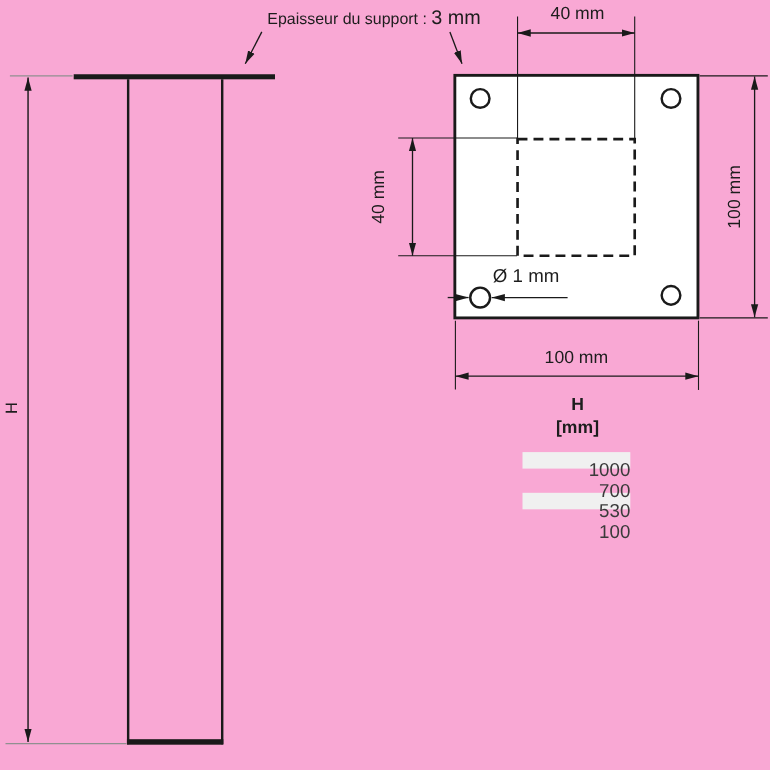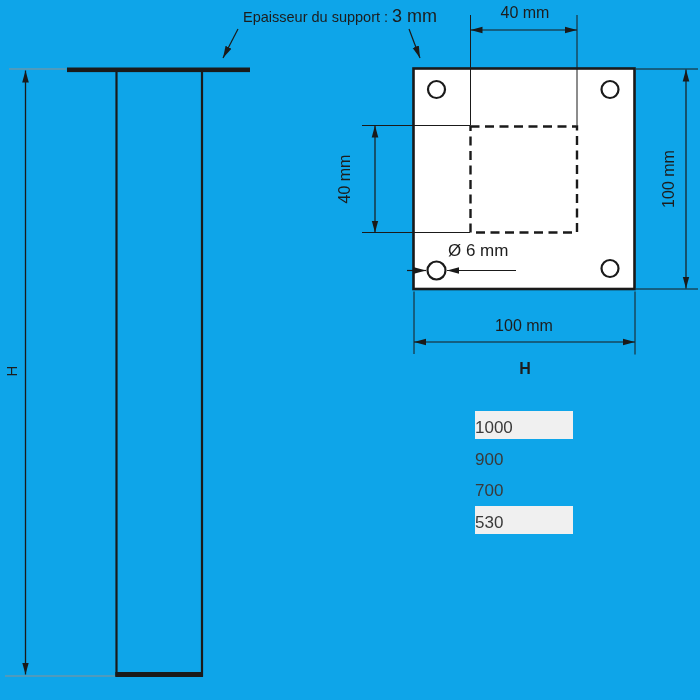--- a/index.html
+++ b/index.html
@@ -1,36 +1,36 @@
 <!DOCTYPE html>
 <html><head>
 <meta charset="utf-8">
 <style>
   html,body { margin:0; padding:0; background:#ffffff; }
   #canvas {
-    position:relative; width:700px; height:700px; background:#0ea5e9;
+    position:relative; width:700px; height:700px; background:#f9a8d4;
     font-family:"Liberation Sans","DejaVu Sans",sans-serif; color:#1d1d1d;
     overflow:hidden;
   }
   #drawing { position:absolute; left:0; top:0; }
   .lbl { position:absolute; white-space:nowrap; color:#1d1d1d; }
   .lbl-callout { left:243px; top:6px; font-size:14.5px; }
   .lbl-callout .big { font-size:18px; margin-left:4px; }
   .lbl-dim { font-size:16px; }
   .lbl-top40 { left:473px; top:4px; width:104px; text-align:center; }
   .rot { transform:translate(-50%,-50%) rotate(-90deg); transform-origin:center; }
   .lbl-left40 { left:345px; top:179px; }
   .lbl-right100 { left:669px; top:179px; }
   .lbl-bottom100 { left:472px; top:317px; width:104px; text-align:center; }
   .lbl-dia { left:448px; top:241px; font-size:17px; }
   .lbl-h { left:11px; top:371px; font-size:15px; }
   .tbl-header { position:absolute; left:473px; top:358px; width:104px;
     text-align:center; font-weight:bold; font-size:16px; line-height:21px; }
   #tbl-rows { position:absolute; left:475px; top:411px; width:98px; }
-  .trow { height:28px; line-height:33px; margin-bottom:3.5px; text-align:left;
+  .trow { height:15px; line-height:33px; margin-bottom:3.5px; text-align:right;
     font-size:17px; color:#3a3a3a; }
   .trow.stripe { background:#f0f0f0; }
 </style>
 </head>
 <body>
 
 <div id="canvas">
 
   <svg id="drawing" width="700" height="700" viewBox="0 0 700 700">
     <defs>
@@ -104,28 +104,29 @@
   </div>
 
   <div class="lbl lbl-dim lbl-top40">40 mm</div>
 
   <div class="lbl lbl-dim rot lbl-left40">40 mm</div>
 
   <div class="lbl lbl-dim rot lbl-right100">100 mm</div>
 
   <div class="lbl lbl-dim lbl-bottom100">100 mm</div>
 
-  <div class="lbl lbl-dia">Ø 6 mm</div>
+  <div class="lbl lbl-dia">Ø 1 mm</div>
 
   <div class="lbl rot lbl-h">H</div>
 
   <div class="tbl-header">
     <div>H</div>
+    <div>[mm]</div>
   </div>
 
   <div id="tbl-rows">
     <div class="trow stripe">1000</div>
-    <div class="trow">900</div>
     <div class="trow">700</div>
     <div class="trow stripe">530</div>
+    <div class="trow">100</div>
   </div>
 
 </div>
 
 </body></html>

